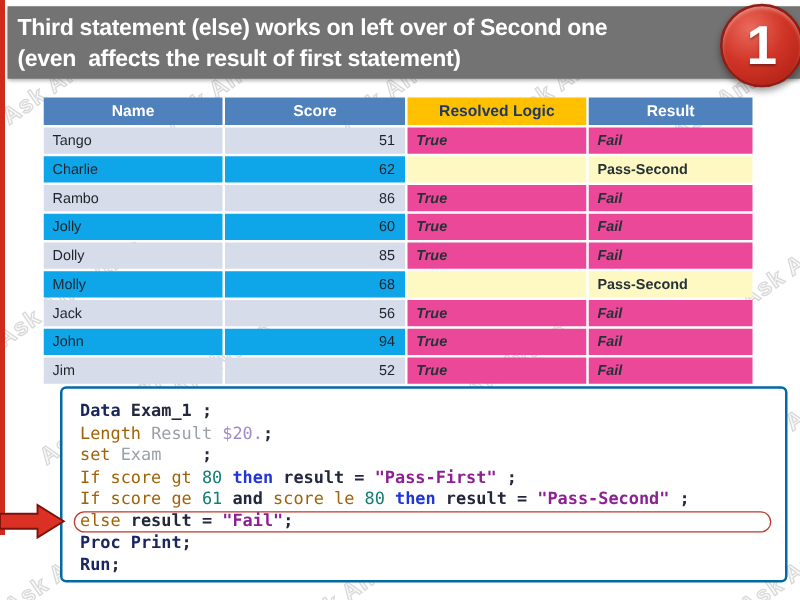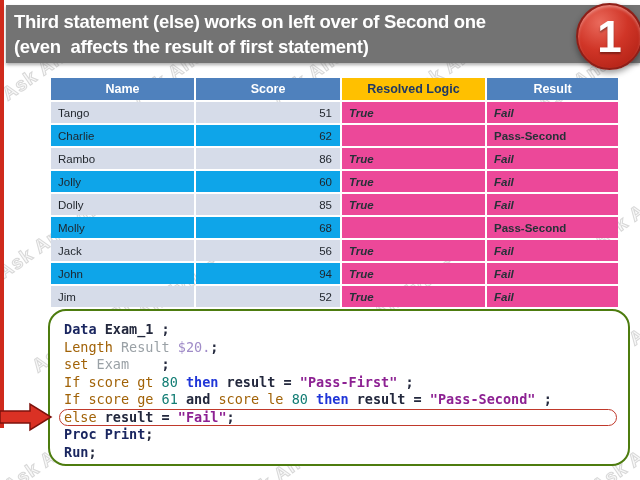--- a/index.html
+++ b/index.html
@@ -23,36 +23,36 @@
   
   .badge { position:absolute; left:576px; top:3px; width:67px; height:67px; border-radius:50%;
            background:radial-gradient(circle at 35% 28%, #ea6a5c 0%, #d03527 45%, #a81b10 100%);
            border:2px solid #8d1f18; box-shadow:0 3px 6px rgba(0,0,0,0.4), inset 0 2px 3px rgba(255,255,255,0.35);
            display:flex; align-items:center; justify-content:center; z-index:3; }
   .badge span { color:#fff; font-size:44px; font-weight:bold; text-shadow:0 2px 2px rgba(0,0,0,0.35); }
 
   
   .table { position:absolute; left:35px; top:78px; width:567px; z-index:1;
            display:grid; grid-template-columns:143px 144px 143px 1fr;
-           grid-template-rows:22px repeat(9,21px); gap:2px;margin-left:16px; }
+           grid-template-rows:22px repeat(9,21px); gap:2px; }
   .cell { display:flex; align-items:center; font-size:11.5px; color:#1f242b; overflow:hidden; }
   .hcell { justify-content:center; font-size:12.5px; font-weight:bold; }
   .hblue { background:#4f81bd; color:#ffffff; }
   .horange { background:#ffc000; color:#1f3864; }
   .band-a { background:#d6dce9; }
   .band-b { background:#0ea5e9; }
   .cname { padding-left:7px; }
   .cscore { justify-content:flex-end; padding-right:8px; }
   .cflag { padding-left:7px; font-weight:bold; color:#263138; }
   .green { background:#ec4899;font-style:italic; }
-  .pink { background:#ec4899; }
+  .pink { background:#fef9c3; }
 
   
   .code-box { position:absolute; left:48px; top:309px; width:582px; height:157px;
-              border:2px solid #4d7c0f; border-radius:18px; background:#ffffff; z-index:1; }
+              border:2px solid #0369a1; border-radius:5px; background:#ffffff; z-index:1; }
   .code { position:absolute; left:14px; top:10px; right:8px;
           font-family:"DejaVu Sans Mono","Liberation Mono",monospace;
           font-size:13.5px; line-height:17.5px; white-space:pre; }
   .cline { height:17.5px; }
   .cline.hl { border:1px solid #c0392b; border-radius:9px; margin-left:-5px; padding-left:4px;
               width:calc(100% + 2px); height:17.5px; line-height:15.5px; }
   .tk-navy { color:#1a2660; font-weight:bold; }
   .tk-dark { color:#23283d; font-weight:bold; }
   .tk-dim  { color:#a16207; }
   .tk-gray { color:#9aa1a6; }

